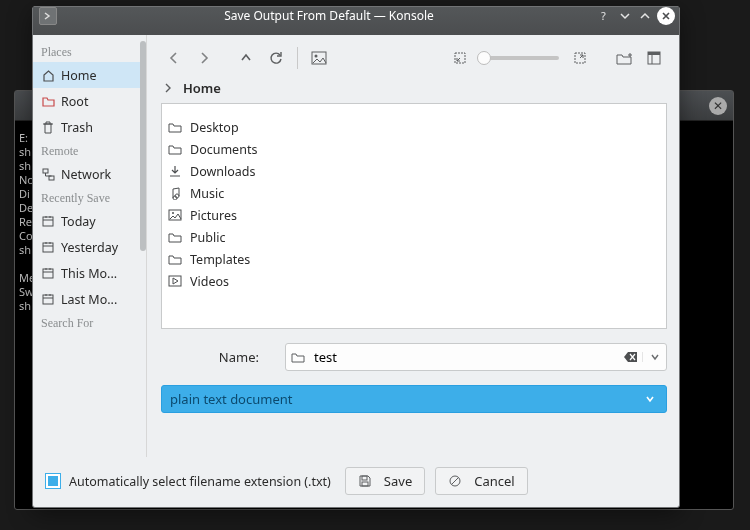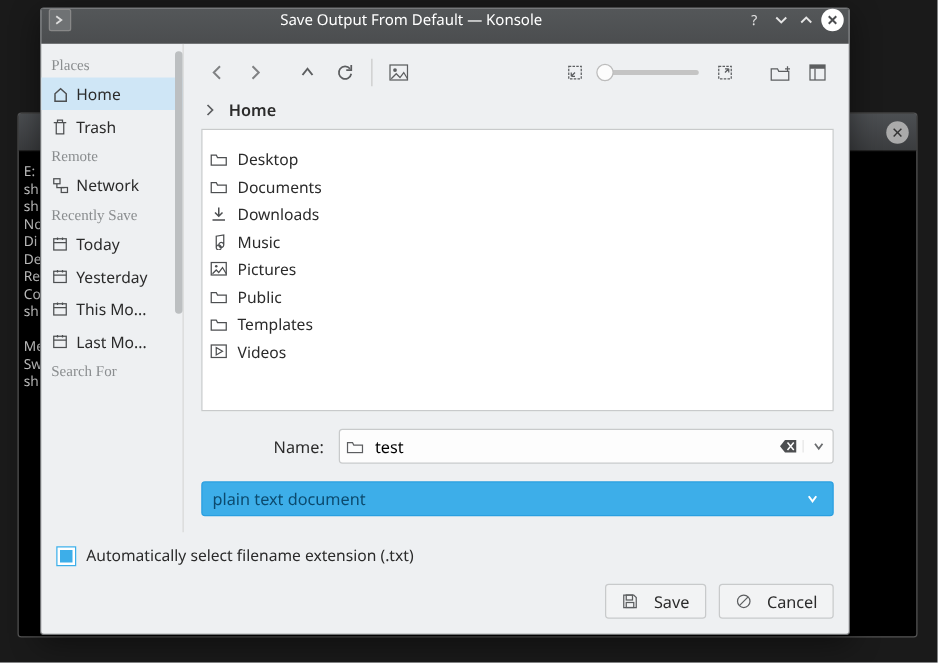--- a/index.html
+++ b/index.html
@@ -64,33 +64,33 @@
   .tslider .knob { position:absolute; left:-4px; top:-5px; width:14px;height:14px;border-radius:50%;background:#fcfcfc;border:1px solid #bcbcbc;}
   .tspacer { flex:1; }
 
   .crumb { display:flex; align-items:center; gap:10px; font-size:13px; color:#2b2b2b; padding: 4px 2px 6px 2px; }
   .crumb .bold { font-weight:600; }
 
   .filelist { border:1px solid #c8cacb; background:#fff; height:226px; overflow:auto; padding:12px 6px;}
   .f-item { display:flex; align-items:center; gap:8px; height:22px; font-size:12.5px; color:#2b2b2b;}
   .f-ico { width:14px; height:14px; display:flex;align-items:center;justify-content:center;}
 
-  .formrow { display:flex; align-items:center; gap:12px; margin-top:14px; }
+  .formrow { display:flex; align-items:center; gap:26px; margin-top:14px; }
   .formrow .lab { width:98px; text-align:right; font-size:13px; color:#2b2b2b; }
   .namebox { flex:1; display:flex; align-items:center; border:1px solid #c8cacb; background:#fdfdfd; border-radius:3px; height:28px; }
   .namebox .nico { width:24px; display:flex;align-items:center;justify-content:center;}
   .namebox input { flex:1; border:none; outline:none; font-size:13px; padding:0 4px; background:transparent; }
   .namebox .clear { width:22px; display:flex;align-items:center;justify-content:center;}
   .namebox .drop { width:24px; display:flex;align-items:center;justify-content:center; border-left:1px solid #e5e5e5;}
 
   .filterbox { flex:1; height:28px; background:#3daee9; color:#0c4a6e; display:flex;align-items:center;border-radius:3px;padding:0 8px 0 8px; border:1px solid #2a9fe0;}
   .filterbox .ftxt { flex:1; font-size:13px; }
   .filterbox .fdrop { width:16px; display:flex;align-items:center;justify-content:center;}
 
-  .footer { padding: 10px 12px 12px 12px; display:flex; flex-direction:column; gap:14px;}
+  .footer { padding: 10px 12px 12px 12px; display:flex; flex-direction:row; gap:14px;}
   .chkrow { display:flex; align-items:center; gap:8px; font-size:12.5px; color:#2b2b2b;}
   .chk { width:16px;height:16px;border:1px solid #3daee9;background:#fff;display:flex;align-items:center;justify-content:center;}
   .chk .inner { width:10px;height:10px;background:#3daee9;}
   .btnrow { display:flex; gap:10px; justify-content:flex-end; }
   .btn { height:28px; min-width:80px; padding:0 12px; background:#f2f3f4; border:1px solid #c8cacb; border-radius:3px; display:flex;align-items:center;justify-content:center; gap:12px; font-size:13px; color:#2b2b2b;}
 </style>
 </head>
 <body>
 
 <div class="bgterm">
@@ -154,20 +154,28 @@
           <div class="sb-head">Places</div>
           <div class="sb-item sel">
             <span class="sb-ico" style="color: rgb(77, 79, 81);">
               <svg width="13" height="13" viewBox="0 0 13 13">
                 <path d="M2 6l4.5-4L11 6v6H2z" stroke="#4d4f51" fill="none" stroke-width="1.2"></path>
               </svg>
             </span>
             <span>Home</span>
           </div>
           <div class="sb-item">
+            <span class="sb-ico" style="color: rgb(200, 74, 74);">
+              <svg width="13" height="11" viewBox="0 0 13 11">
+                <path d="M1 2h4l1 2h6v6H1z" fill="none" stroke="currentColor" stroke-width="1.2"></path>
+              </svg>
+            </span>
+            <span>Root</span>
+          </div>
+          <div class="sb-item">
             <span class="sb-ico" style="color: rgb(77, 79, 81);">
               <svg width="12" height="13" viewBox="0 0 12 13">
                 <path d="M2 3h8M3 3v9h6V3M1 3h10M4 3V1h4v2" stroke="#4d4f51" fill="none"></path>
               </svg>
             </span>
             <span>Trash</span>
           </div>
           <div class="sb-head">Remote</div>
           <div class="sb-item">
             <span class="sb-ico" style="color: rgb(77, 79, 81);">

